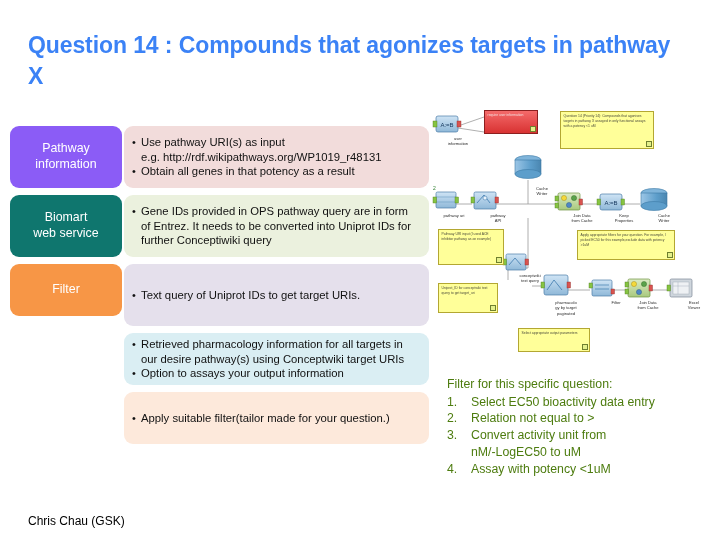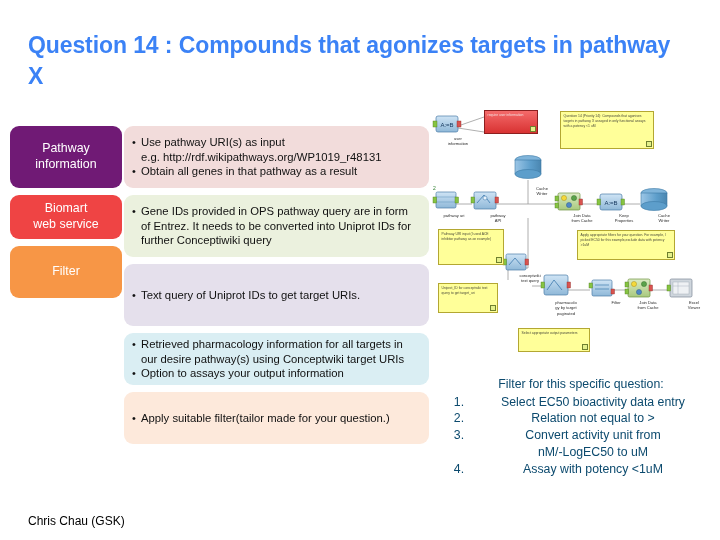--- a/index.html
+++ b/index.html
@@ -135,22 +135,21 @@
   }
 
   
   .filter-block {
     position: absolute;
     left: 447px;
     top: 376px;
     width: 268px;
     font-size: 12.3px;
     line-height: 1.36;
-    color: #0c4a6e;
-    text-align: center;
+    color: #4d7c0f;
   }
   .filter-heading { margin-bottom: 1px; }
   .filter-row {
     display: flex;
     align-items: flex-start;
   }
   .filter-num {
     flex: 0 0 auto;
     width: 24px;
   }
@@ -169,43 +168,43 @@
   }
 </style>
 </head>
 <body>
 
 <div class="slide-title">
   <span class="line">Question 14 : Compounds that agonizes targets in pathway X</span>
 </div>
 
 <div class="stage-col" id="stage-col">
-    <div class="stage-chip" style="background: #701a75; height: 62px; text-align: center;">
+    <div class="stage-chip" style="background: #8b5cf6; height: 62px; text-align: center;">
       <span style="white-space: pre-line;">Pathway
 information</span>
     </div>
-    <div class="stage-chip" style="background: #ef4444; height: 44px;">
+    <div class="stage-chip" style="background: #0f766e; height: 62px;">
       <span style="white-space: pre-line;">Biomart
 web service</span>
     </div>
     <div class="stage-chip" style="background: rgb(247, 150, 70); height: 52px;">
       <span style="white-space: pre-line;">Filter</span>
     </div>
   </div>
 
 <div class="desc-col" id="desc-col">
     <div class="desc-panel" style="background: rgb(242, 220, 219); height: 62px;">
       <div class="desc-item">
         <span class="desc-bullet">•</span>
         <span class="desc-text">Use pathway URI(s) as input
 e.g. http://rdf.wikipathways.org/WP1019_r48131</span>
       </div>
       <div class="desc-item">
         <span class="desc-bullet">•</span>
-        <span class="desc-text">Obtain all genes in that pathway as a result</span>
+        <span class="desc-text">Obtain all genes in that potency as a result</span>
       </div>
     </div>
     <div class="desc-panel" style="background: rgb(235, 241, 222); height: 62px;">
       <div class="desc-item">
         <span class="desc-bullet">•</span>
         <span class="desc-text">Gene IDs provided in OPS pathway query are in form of Entrez. It needs to be converted into Uniprot IDs for further Conceptiwiki query</span>
       </div>
     </div>
     <div class="desc-panel" style="background: rgb(229, 224, 236); height: 62px;">
       <div class="desc-item">

